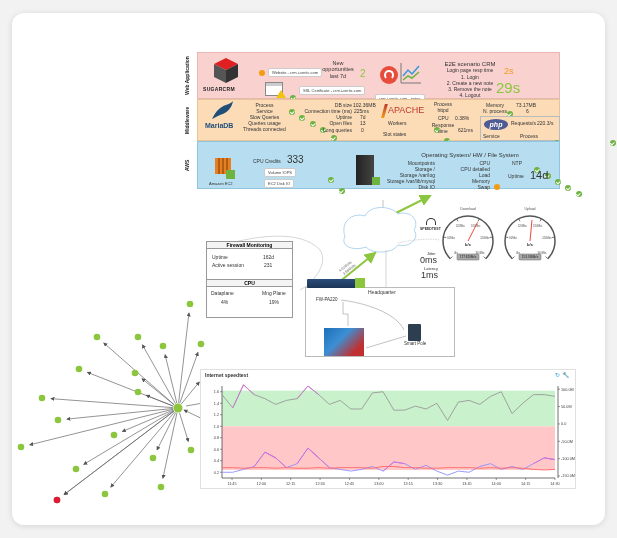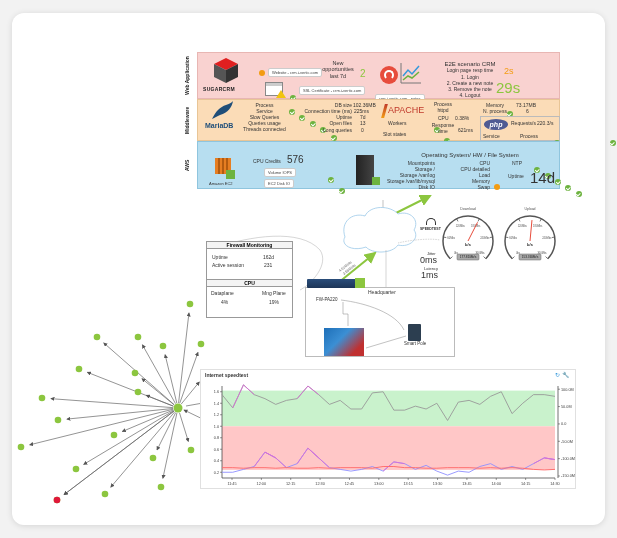--- a/index.html
+++ b/index.html
@@ -128,41 +128,41 @@
   <svg width="22" height="22">
       <rect x="3" y="3" width="16" height="16" fill="#e67e22"></rect>
       <rect x="6" y="3" width="2" height="16" fill="#b35b10"></rect>
       <rect x="10" y="3" width="2" height="16" fill="#b35b10"></rect>
       <rect x="14" y="3" width="2" height="16" fill="#b35b10"></rect>
     </svg>
 </div>
 <div class="abs" style="left:226px;top:170px;width:9px;height:9px;background:#6db33f;"></div>
 <div class="kv" style="left:209px;top:181px;font-size:4px;">Amazon EC2</div>
 <div class="kv" style="left:253px;top:158px;">CPU Credits</div>
-<div class="kv green" style="left:287px;top:154px;font-size:10px;">576</div>
+<div class="kv green" style="left:287px;top:154px;font-size:10px;">333</div>
 <span class="ok abs" style="left:255px;top:170px;"></span>
 <div class="pill" style="left:264px;top:168px;">Volume IOPS</div>
 <span class="ok abs" style="left:255px;top:181px;"></span>
 <div class="pill" style="left:264px;top:179px;">EC2 Disk IO</div>
 <div class="abs" style="left:356px;top:155px;width:18px;height:30px;background:linear-gradient(90deg,#222,#444);"></div>
 <div class="abs" style="left:372px;top:177px;width:8px;height:8px;background:#6db33f;"></div>
 <div class="kv" style="left:390px;top:152px;width:160px;text-align:center;font-size:6px;">Operating System/ HW / File System</div>
 <div class="kv" style="left:370px;top:160px;width:65px;text-align:right;">Mountpoints</div><span class="ok abs" style="left:440px;top:160px;"></span>
 <div class="kv" style="left:370px;top:166px;width:65px;text-align:right;">Storage /</div><span class="ok abs" style="left:440px;top:166px;"></span>
 <div class="kv" style="left:370px;top:172px;width:65px;text-align:right;">Storage /var/log</div><span class="ok abs" style="left:440px;top:172px;"></span>
 <div class="kv" style="left:370px;top:178px;width:65px;text-align:right;">Storage /var/lib/mysql</div><span class="ok abs" style="left:440px;top:178px;"></span>
 <div class="kv" style="left:370px;top:184px;width:65px;text-align:right;">Disk IO</div><span class="ok abs" style="left:440px;top:184px;"></span>
 <div class="kv" style="left:445px;top:160px;width:45px;text-align:right;">CPU</div>
 <div class="kv" style="left:445px;top:166px;width:45px;text-align:right;">CPU detailed</div>
 <div class="kv" style="left:445px;top:172px;width:45px;text-align:right;">Load</div>
 <div class="kv" style="left:445px;top:178px;width:45px;text-align:right;">Memory</div>
 <div class="kv" style="left:445px;top:184px;width:45px;text-align:right;">Swap</div><span class="warn abs" style="left:494px;top:184px;"></span>
 <div class="kv" style="left:512px;top:160px;">NTP</div>
 <div class="kv" style="left:508px;top:173px;">Uptime</div>
-<div class="kv green" style="left:530px;top:169px;font-size:15px;">14d</div>
+<div class="kv green" style="left:530px;top:169px;font-size:11px;">14d</div>
 
 
 <svg class="abs" style="left:0;top:0;" width="617" height="538">
   <defs>
     <marker id="arrG" markerWidth="6" markerHeight="6" refX="5" refY="3" orient="auto">
         <path d="M0,0 L6,3 L0,6 Z" fill="#8cc63f"></path>
       </marker>
   </defs>
   <path d="M383,200 L383,220 L370,220" stroke="#999" stroke-width="0.6" fill="none"></path>
   <line x1="378" y1="222" x2="430" y2="196" stroke="#8cc63f" stroke-width="2" marker-end="url(#arrG)" marker-start="url(#arrG)"></line>

